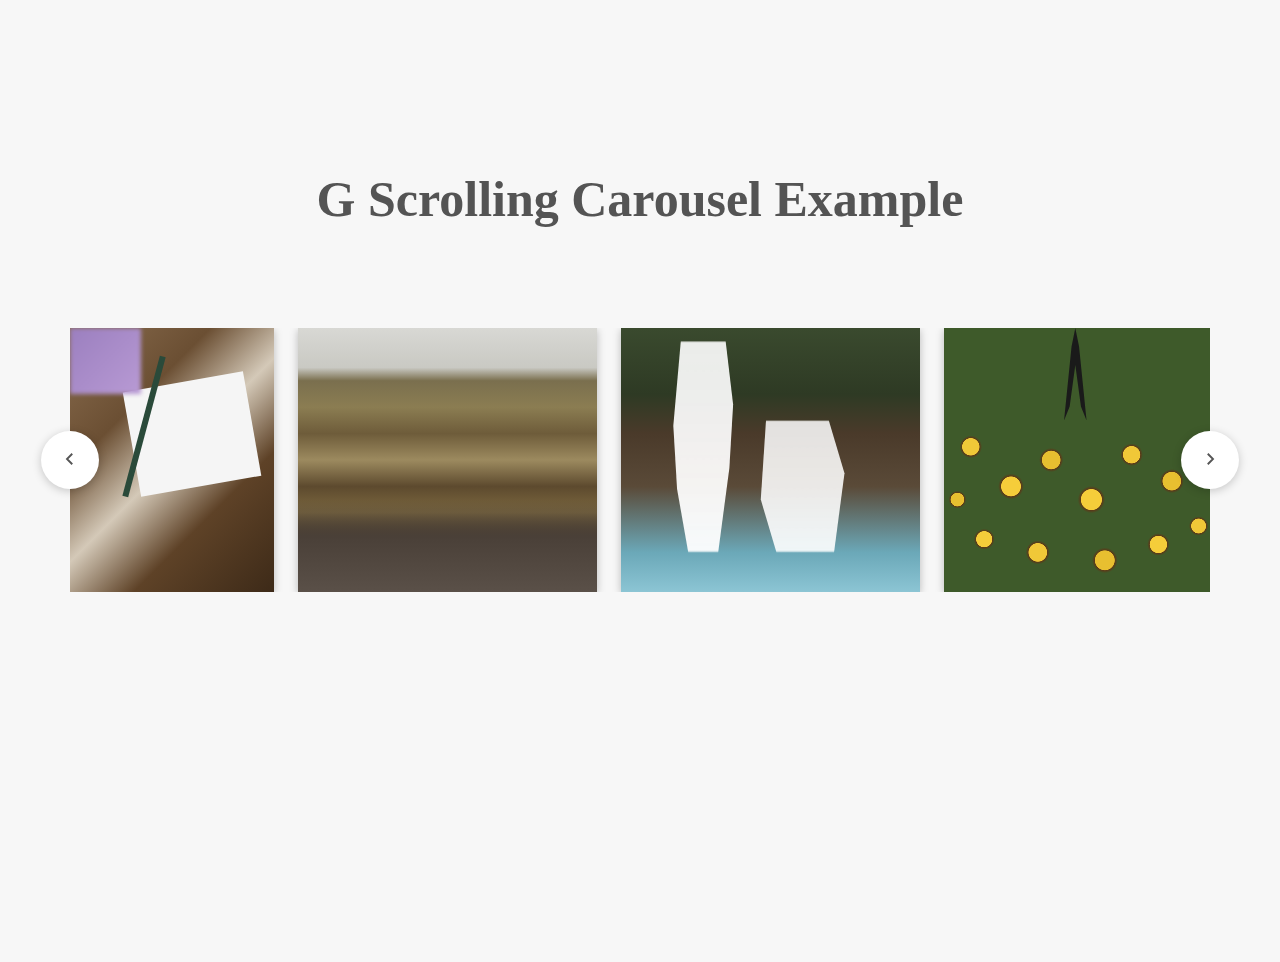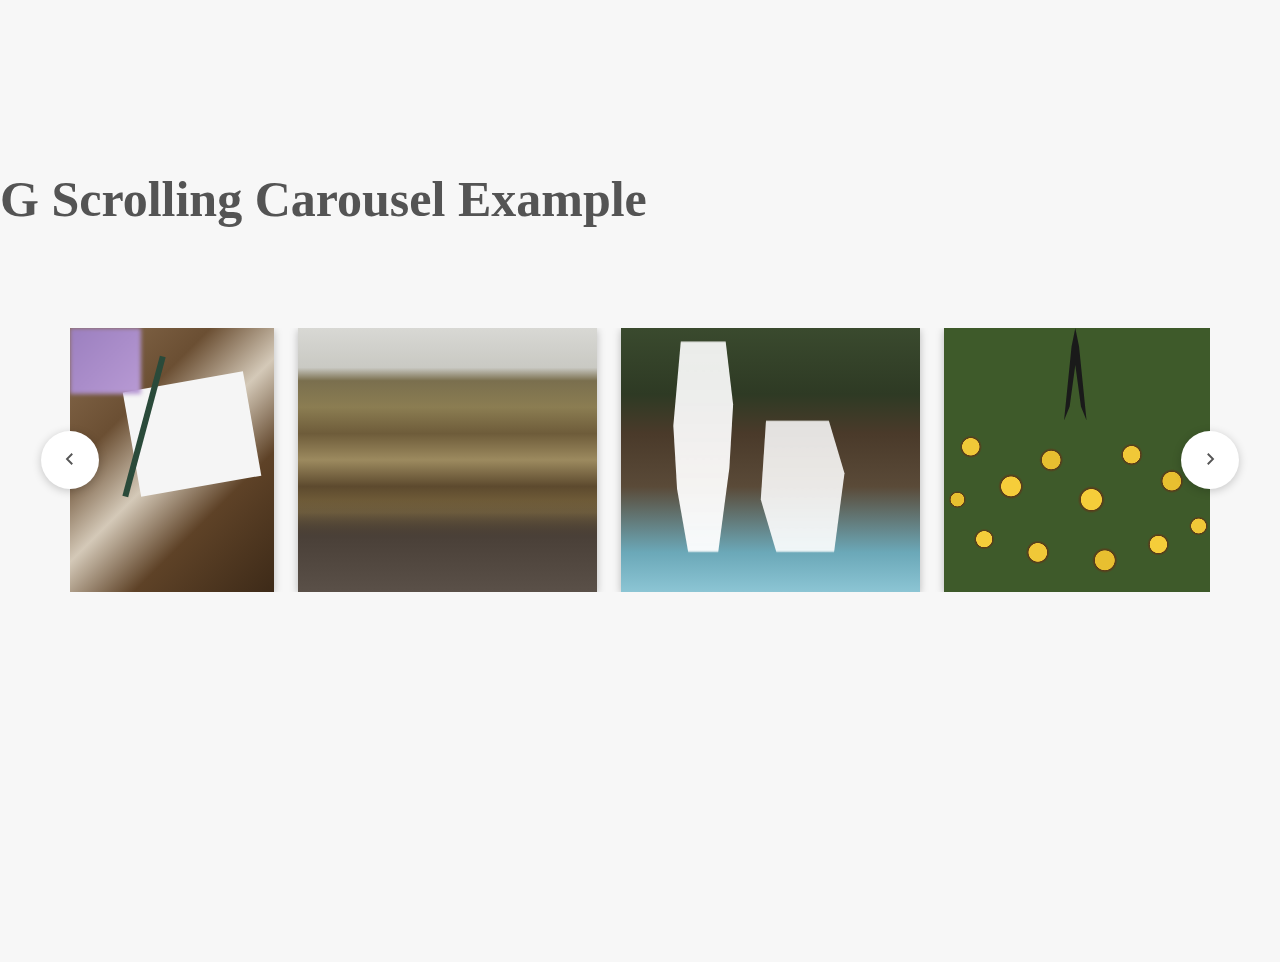--- a/index.html
+++ b/index.html
@@ -7,21 +7,21 @@
       font-family: Georgia, 'Times New Roman', serif;
       background: #f7f7f7;
       min-height: 962px;
       width: 1280px;
     }
     .container {
       padding-top: 170px;
       width: 100%;
     }
     .title {
-      text-align: left;
+      text-align: center;
       font-size: 50px;
       font-weight: bold;
       color: #545454;
       margin-bottom: 100px;
       letter-spacing: 0px;
     }
     .carousel-wrapper {
       position: relative;
       width: 1140px;
       margin: 0 auto;

